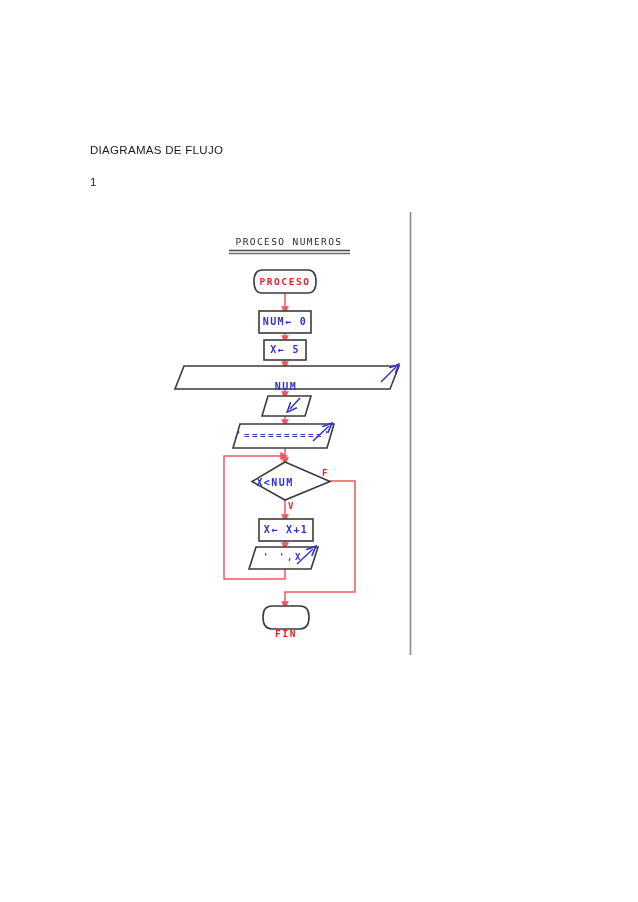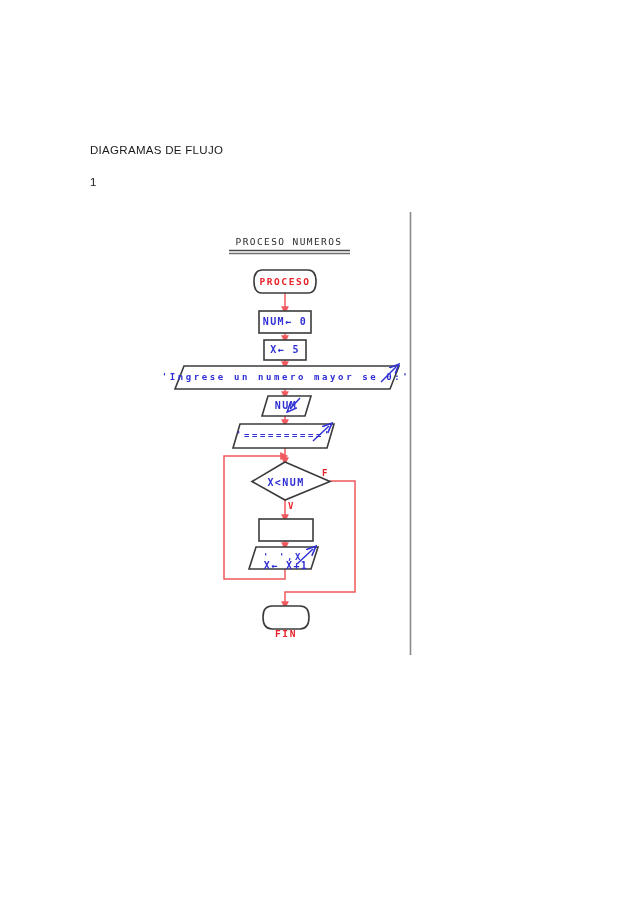--- a/index.html
+++ b/index.html
@@ -184,31 +184,30 @@
   </div>
 
   <div class="lbl lbl-title center" style="left:289px; top:236px;">PROCESO NUMEROS</div>
 
   <div class="lbl lbl-red center" style="left:285px; top:276px;">PROCESO</div>
 
   <div class="lbl lbl-blue center" style="left:285px; top:316px;">NUM← 0</div>
 
   <div class="lbl lbl-blue center" style="left:285px; top:344px;">X← 5</div>
 
-  <div class="lbl lbl-blue-wide center" style="left:286px; top:372px;">'Ingrese un numero mayor se 0:'</div>
-
-  <div class="lbl lbl-blue center" style="left:286px; top:400px;">NUM</div>
+
+  <div class="lbl lbl-blue center" style="left:286px; top:381px;">NUM</div>
 
   <div class="lbl lbl-blue-wide center" style="left:284px; top:430px;">'=========='</div>
 
-  <div class="lbl lbl-blue center" style="left:286px; top:477px;">X&lt;NUM</div>
+  <div class="lbl lbl-blue center" style="left:275px; top:477px;">X&lt;NUM</div>
 
   <div class="lbl lbl-branch" style="left:322px; top:468px;">F</div>
 
   <div class="lbl lbl-branch" style="left:288px; top:501px;">V</div>
 
-  <div class="lbl lbl-blue center" style="left:286px; top:524px;margin-top:36px;">X← X+1</div>
+  <div class="lbl lbl-blue center" style="left:286px; top:524px;">X← X+1</div>
 
   <div class="lbl lbl-blue-wide center" style="left:283px; top:552px;">' ',X</div>
 
   <div class="lbl lbl-red center" style="left:286px; top:612px;margin-top:16px;">FIN</div>
 
 </div>
 
 </body></html>

